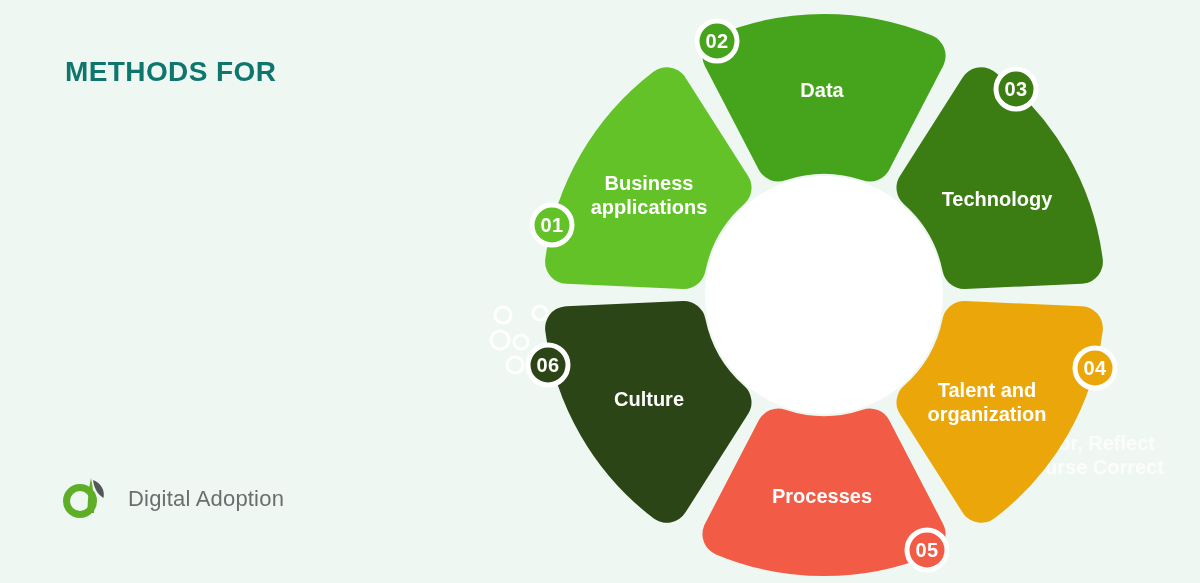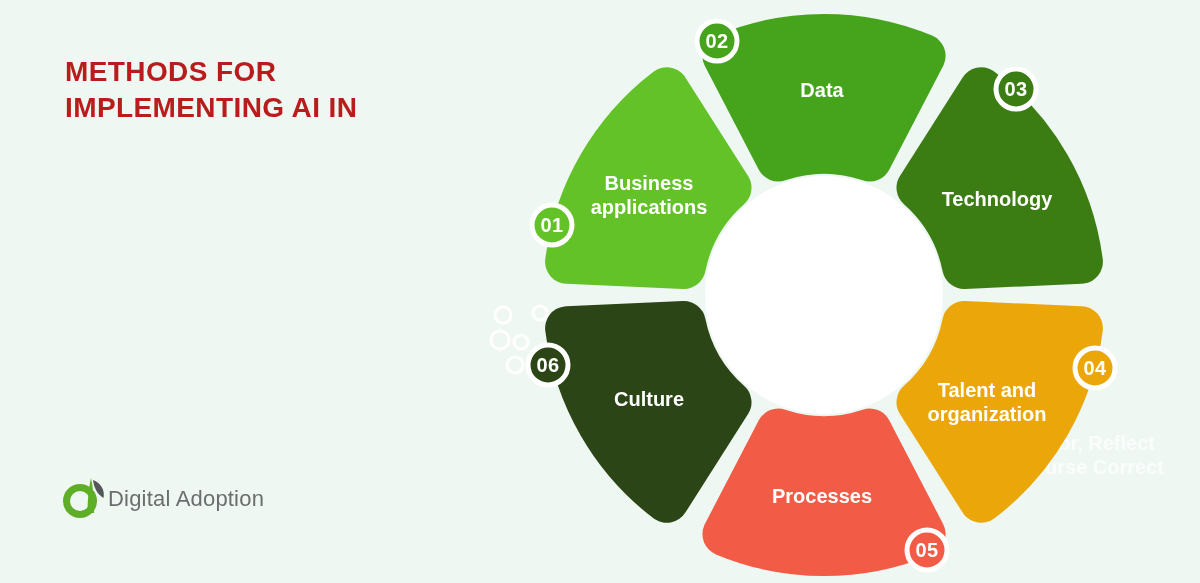--- a/index.html
+++ b/index.html
@@ -5,39 +5,38 @@
   html,body{margin:0;padding:0;}
   body{
     width:1200px;height:583px;overflow:hidden;
     background:#eef7f1;
     font-family:"Liberation Sans",sans-serif;
   }
   .canvas{position:relative;width:1200px;height:583px;}
   .title{
     position:absolute;left:65px;top:54px;margin:0;
     font-size:28px;line-height:36px;font-weight:700;
-    letter-spacing:.4px;color:#b91c1c;
+    letter-spacing:.4px;color:#0f766e;
   }
   .title span{display:block;}
   .flower{position:absolute;left:0;top:0;width:1200px;height:583px;}
   .petal-label{fill:#ffffff;font-weight:700;font-size:20px;font-family:"Liberation Sans",sans-serif;}
   .badge-num{fill:#ffffff;font-weight:700;font-size:20px;letter-spacing:.5px;font-family:"Liberation Sans",sans-serif;}
   .watermark{fill:#ffffff;opacity:.8;font-weight:700;font-size:20px;font-family:"Liberation Sans",sans-serif;}
   .deco{stroke:#ffffff;stroke-width:3.2;fill:none;opacity:.9;}
-  .logo{position:absolute;left:60px;top:477px;display:flex;align-items:center;gap:0;}
+  .logo{position:absolute;left:60px;top:477px;display:flex;align-items:center;gap:20px;}
   .logo-text{font-size:22px;color:#6c6d6f;letter-spacing:.2px;}
 </style>
 </head>
 <body>
 
 <div class="canvas">
 
   <h1 class="title">
     <span>METHODS FOR</span>
-    <span>IMPLEMENTING AI IN</span>
   </h1>
 
   <svg id="flower-svg" class="flower" viewBox="0 0 1200 583">
     <g>
       <text class="watermark" x="1155" y="450" text-anchor="end">Monitor, Reflect</text>
       <text class="watermark" x="1164" y="474" text-anchor="end">Course Correct</text>
     </g>
 
     <g>
       <circle class="deco" cx="503" cy="315" r="8"></circle>

